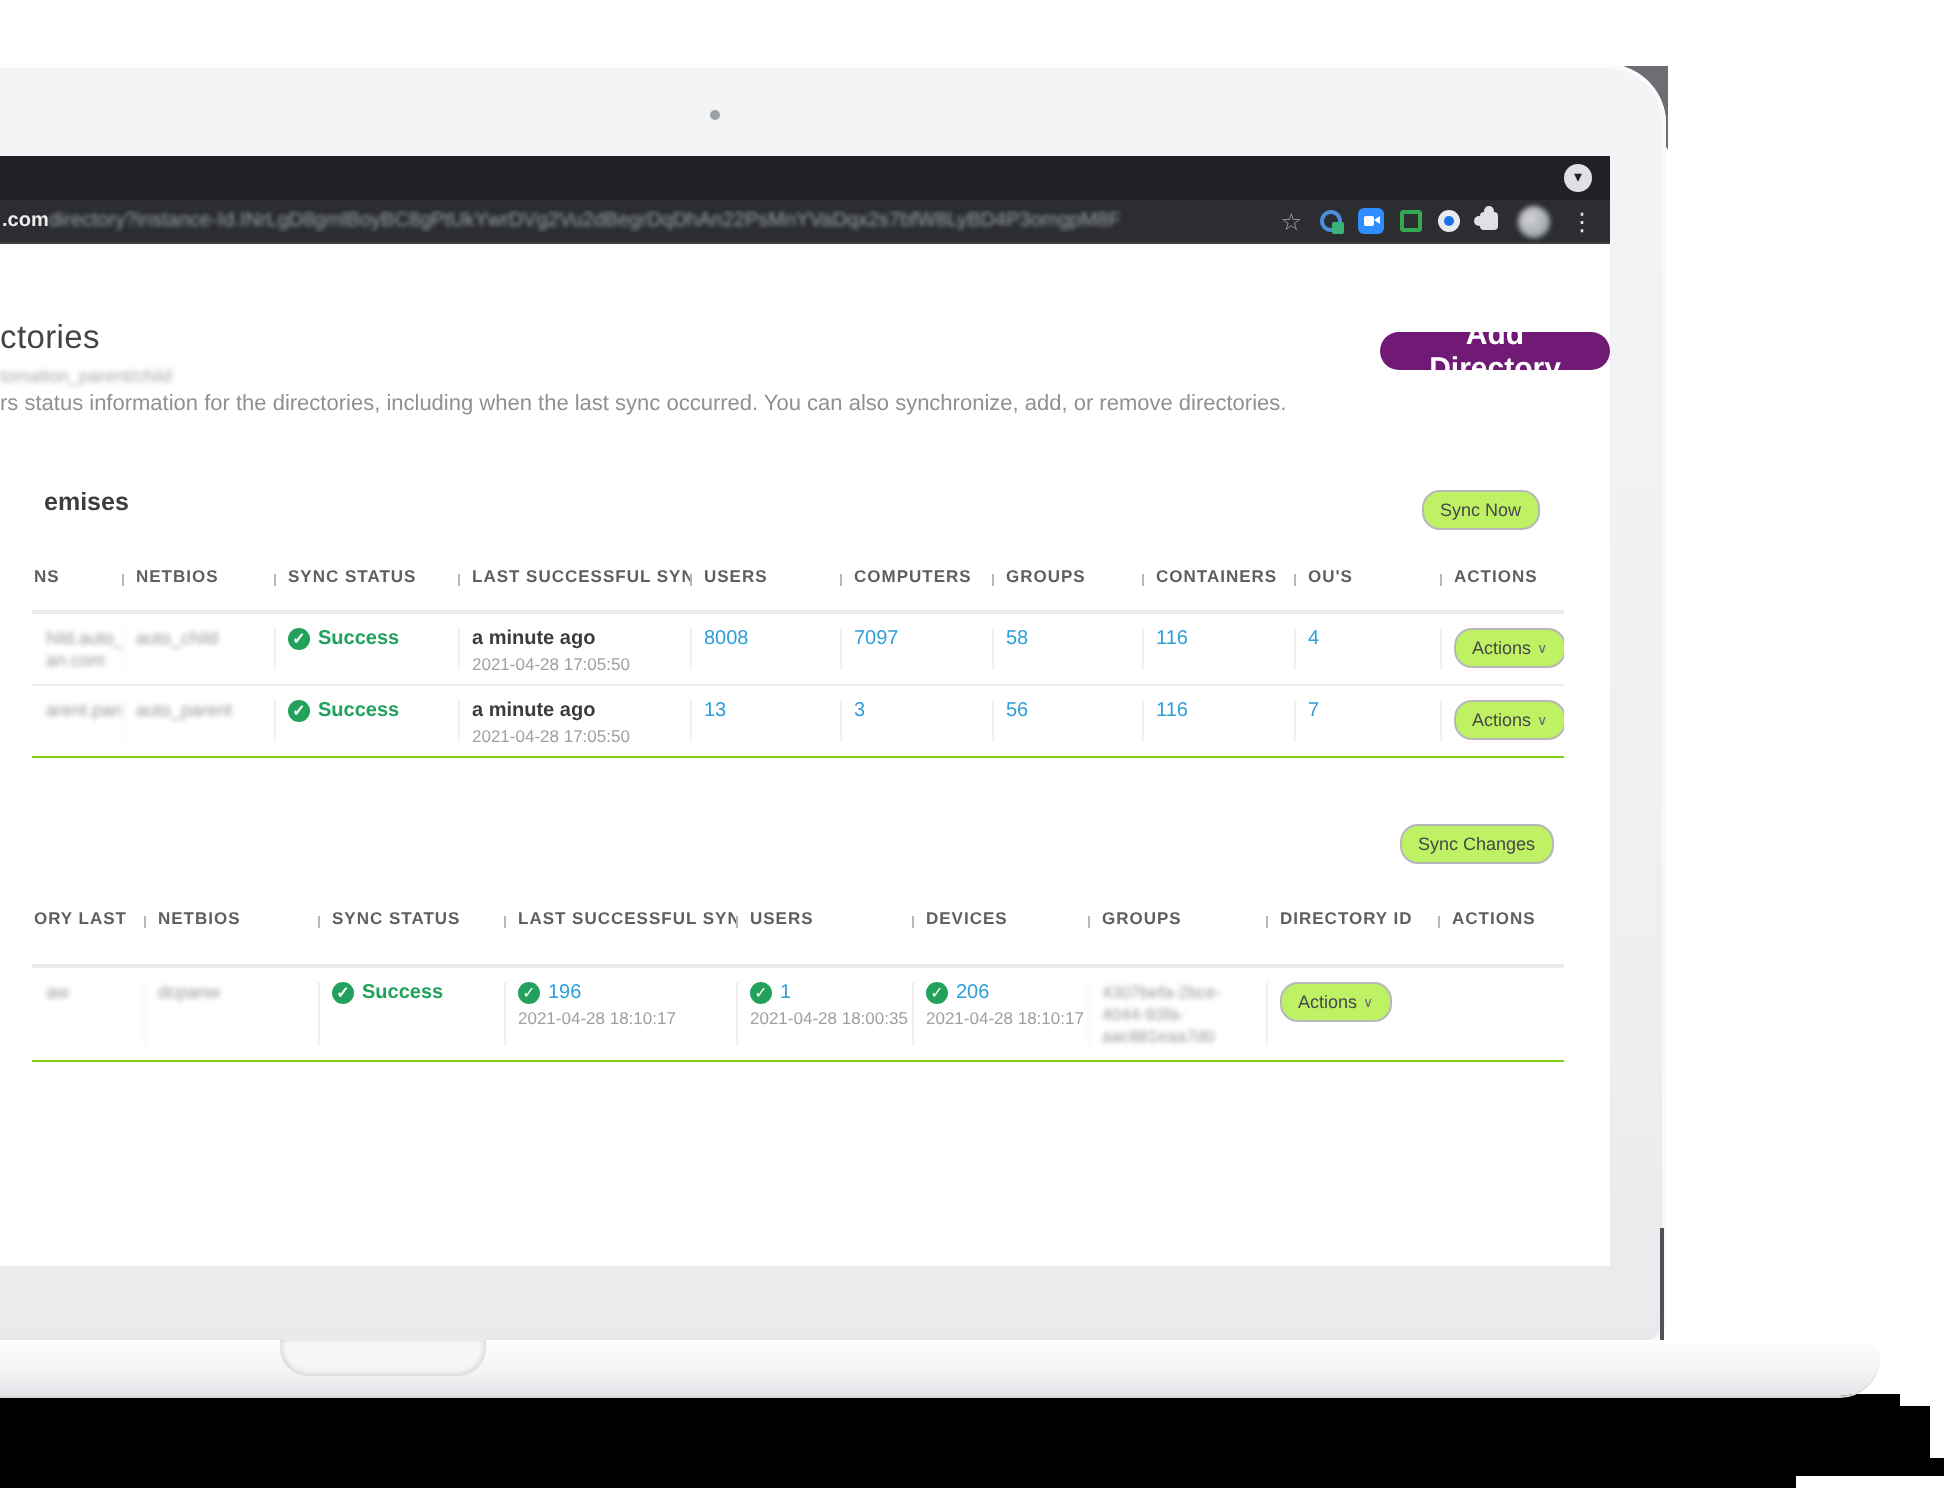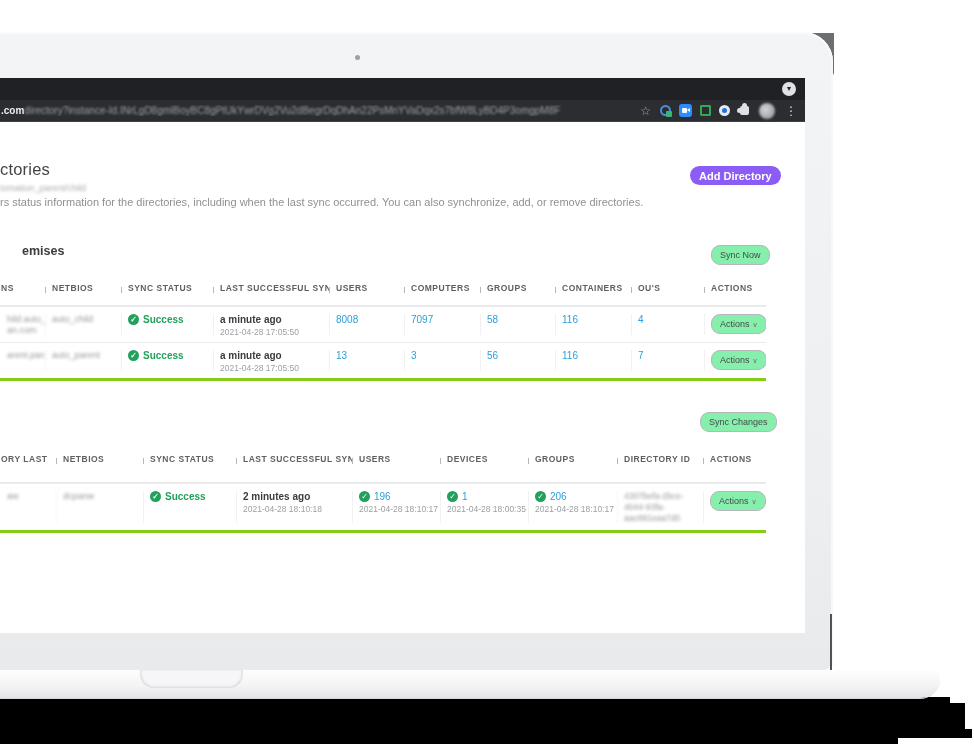--- a/index.html
+++ b/index.html
@@ -59,30 +59,30 @@
   .avatar { width:16px; height:16px; border-radius:50%;
     background:radial-gradient(circle at 40% 40%, #d4d6d9 0%, #9ea1a6 70%); filter:blur(1.3px); }
   .menu-dots { color:#dfe1e4; font-size:12px; line-height:12px; padding:0 2px; }
 
   
   .page { position:absolute; left:0; top:44px; width:100%; height:511px; background:#fff; overflow:hidden; }
   .pg-title { position:absolute; left:0; top:38px; font-size:16.5px; color:#434447; letter-spacing:.2px; }
   .pg-org { position:absolute; left:0; top:61px; font-size:9px; color:#a9abad; filter:blur(1.4px); }
   .pg-desc { position:absolute; left:0; top:74px; font-size:11px; color:#8e9093; white-space:nowrap; }
   .btn-primary { position:absolute; left:690px; top:44px; height:19px; padding:0 9px;
-    display:inline-flex; align-items:center; background:#8b5cf6; border-radius:12px;
-    color:#fff; font-size:11px; font-weight:bold; border:none; }
+    display:inline-flex; align-items:center; background:#701a75; border-radius:12px;
+    color:#fff; font-size:15px; font-weight:bold; border:none; }
   .sec-title { position:absolute; left:0; font-size:12.5px; font-weight:bold; color:#3b3d3f; }
   .pill { display:inline-flex; align-items:center; gap:3px; height:20px; padding:0 8px;
-    background:#86efac; border:1px solid #b5b7bc; border-radius:9px; font-size:9px; color:#46484b; }
+    background:#bef264; border:1px solid #b5b7bc; border-radius:9px; font-size:9px; color:#46484b; }
   .pill .chev { font-size:7px; color:#6b6d70; transform:translateY(.5px); }
   .pos-syncnow { position:absolute; left:711px; top:123px; }
   .pos-syncchanges { position:absolute; left:700px; top:290px; }
 
-  .tbl { position:absolute; left:0; width:766px; border-bottom:3px solid #84cc16; }
+  .tbl { position:absolute; left:16px; width:766px; border-bottom:1px solid #84cc16; }
   .t1 { top:148px; } .t2 { top:314px; }
   .thead { display:flex; background:#f6f6f8; height:19px; align-items:center; border-bottom:1px solid #e9e9ec; }
   .th { position:relative; font-size:8.5px; font-weight:bold; color:#5d5f62; letter-spacing:.5px;
     padding-left:7px; white-space:nowrap; overflow:hidden; }
   .th.cut { padding-left:1px; }
   .th:not(:first-child)::before { content:""; position:absolute; left:0; top:4px; width:1px; height:10px; background:#b6b7bc; }
   .tr { display:flex; border-top:1px solid #ebebee; background:#fff; }
   .t1 .tr { height:36px; } .t2 .tr { height:47px; }
   .td { position:relative; padding:7px 5px 0 7px; font-size:10px; color:#3e4043; overflow:hidden; }
   .td:not(:first-child)::before { content:""; position:absolute; left:0; top:7px; bottom:7px; width:1px; background:#f1f1f4; }
@@ -254,24 +254,20 @@
         <div class="tr">
           <div class="td sm blur">aw</div>
           <div class="td sm blur">dcpanw</div>
           <div class="td">
             <div class="succ">
                 <span class="chk">✓</span>
                 <span>Success</span>
               </div>
           </div>
           <div class="td">
-            <div class="bold-line">2 minutes ago</div>
-            <div class="sub">2021-04-28 18:10:18</div>
-          </div>
-          <div class="td">
             <div class="cnt">
                 <span class="chk">✓</span>
                 <span class="lnk">196</span>
               </div>
             <div class="sub">2021-04-28 18:10:17</div>
           </div>
           <div class="td">
             <div class="cnt">
                 <span class="chk">✓</span>
                 <span class="lnk">1</span>

